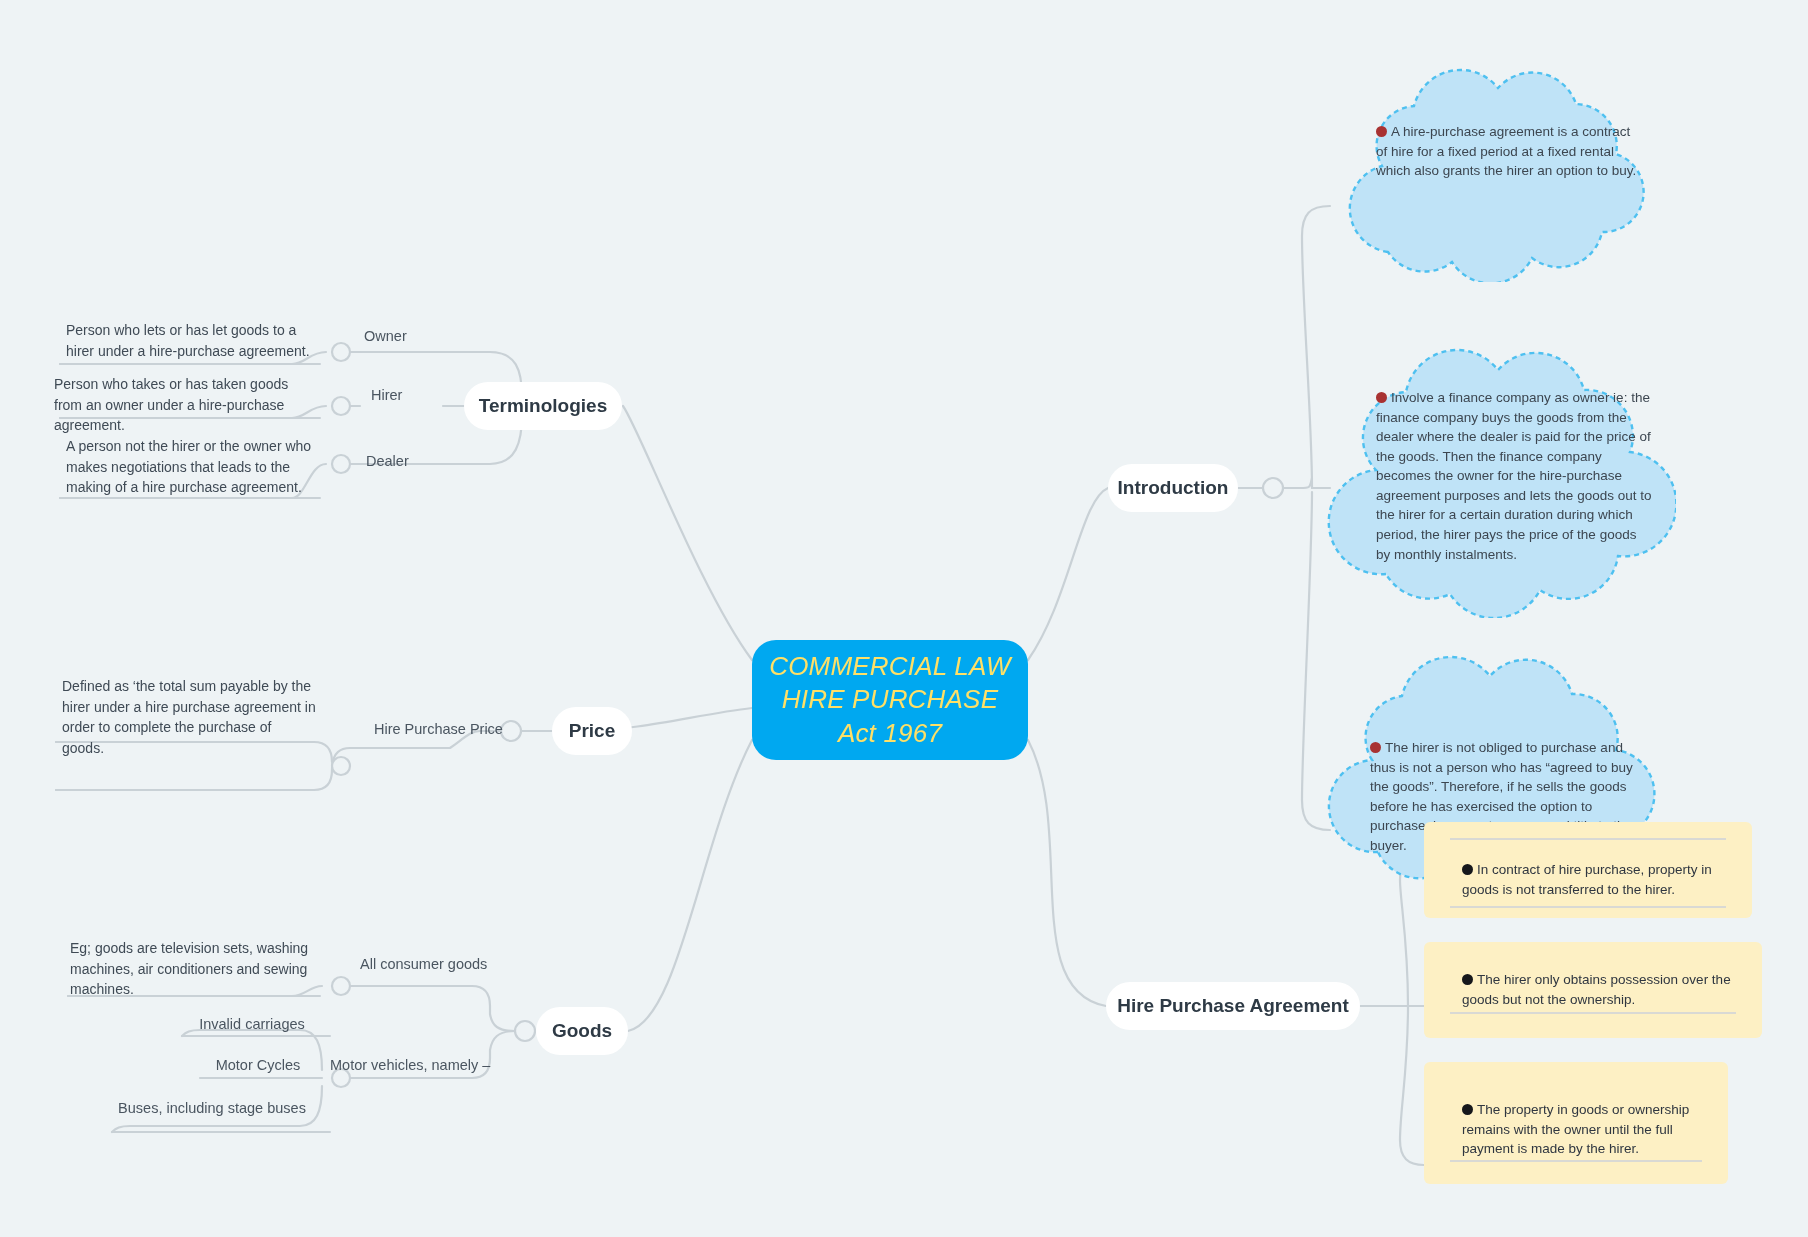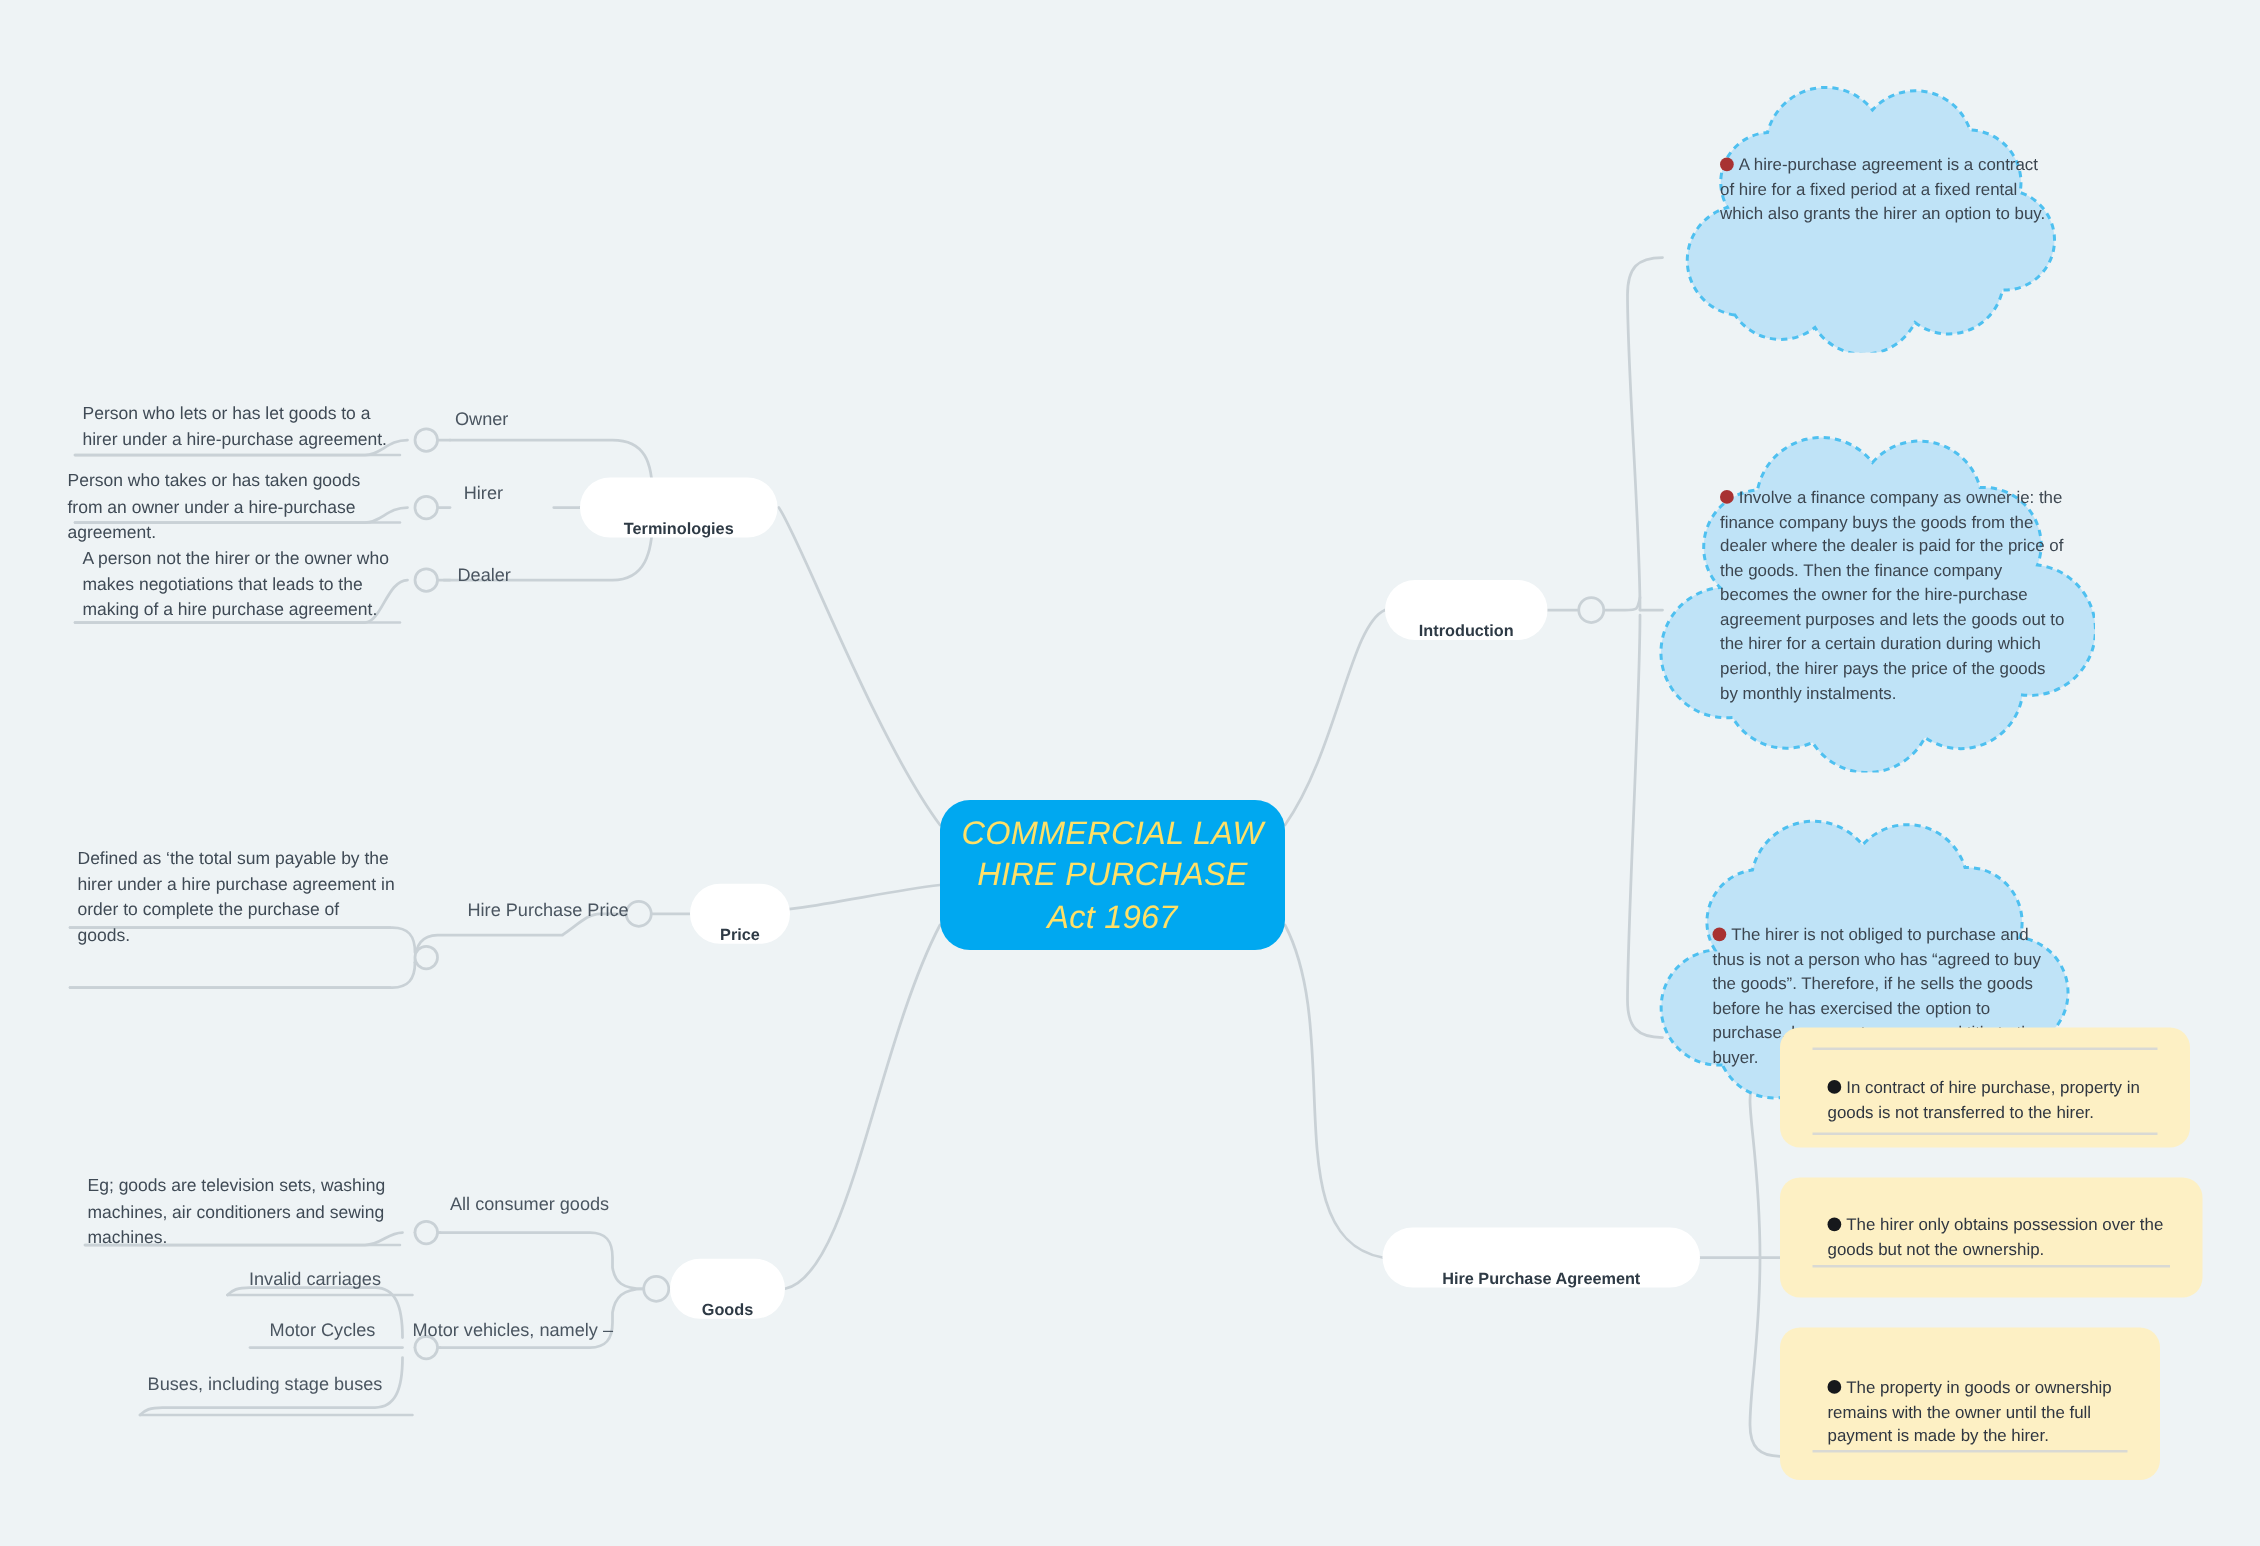--- a/index.html
+++ b/index.html
@@ -47,23 +47,23 @@
     letter-spacing: 0.2px;
   }
   .root .rline { display: block; white-space: nowrap; }
 
   
   .pill {
     background: #ffffff;
     border-radius: 30px;
     color: #2e3a45;
     font-weight: bold;
-    font-size: 13px;
+    font-size: 19px;
     display: flex;
-    align-items: flex-end;
+    align-items: center;
     justify-content: center;
     text-align: center;
     white-space: nowrap;
   }
 
   
   .sublabel {
     color: #4a5560;
     font-size: 14.5px;
     line-height: 1.35;
@@ -101,21 +101,21 @@
     border-radius: 50%;
     background: #16181c;
     vertical-align: -1px;
     margin-right: 4px;
   }
 
   
   .sticky {
     position: absolute;
     background: #fdf0c4;
-    border-radius: 16px;
+    border-radius: 6px;
     box-sizing: border-box;
   }
   .sticky .rule-top,
   .sticky .rule-bot {
     position: absolute;
     height: 2px;
     background: #d9d9d4;
     left: 26px;
     right: 26px;
   }

